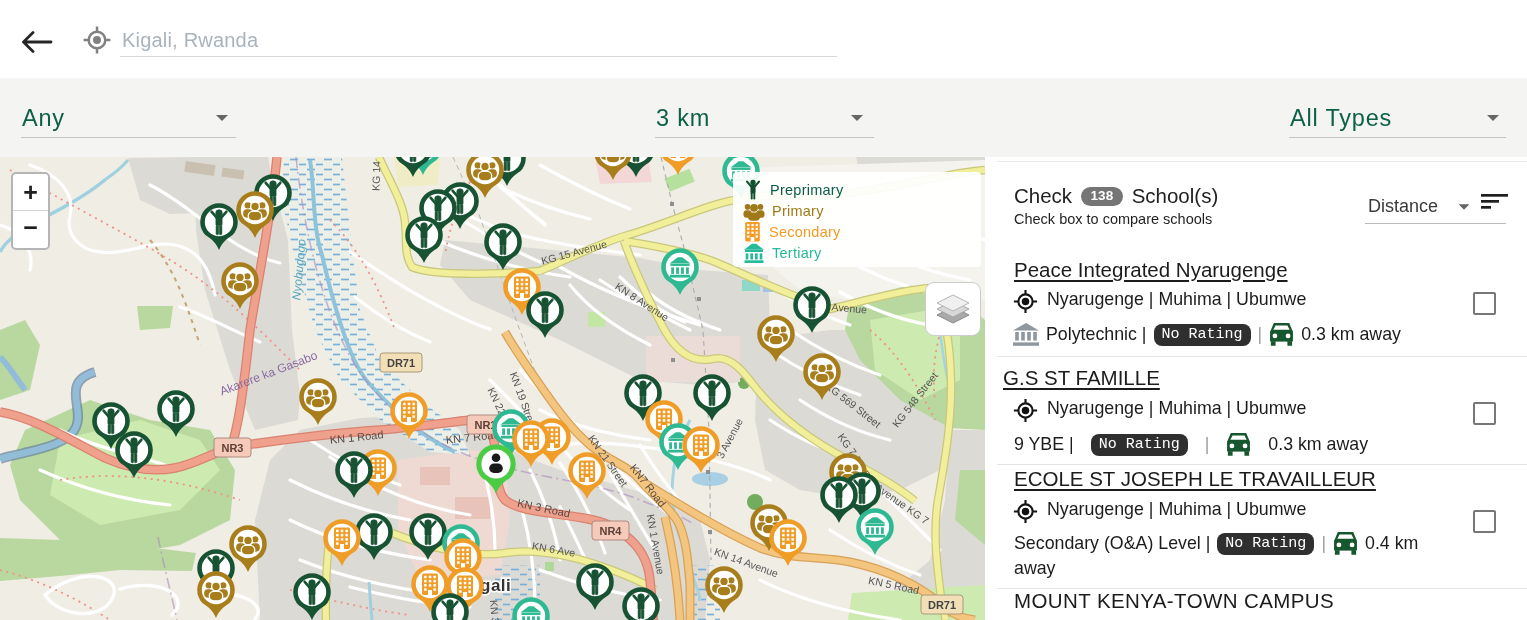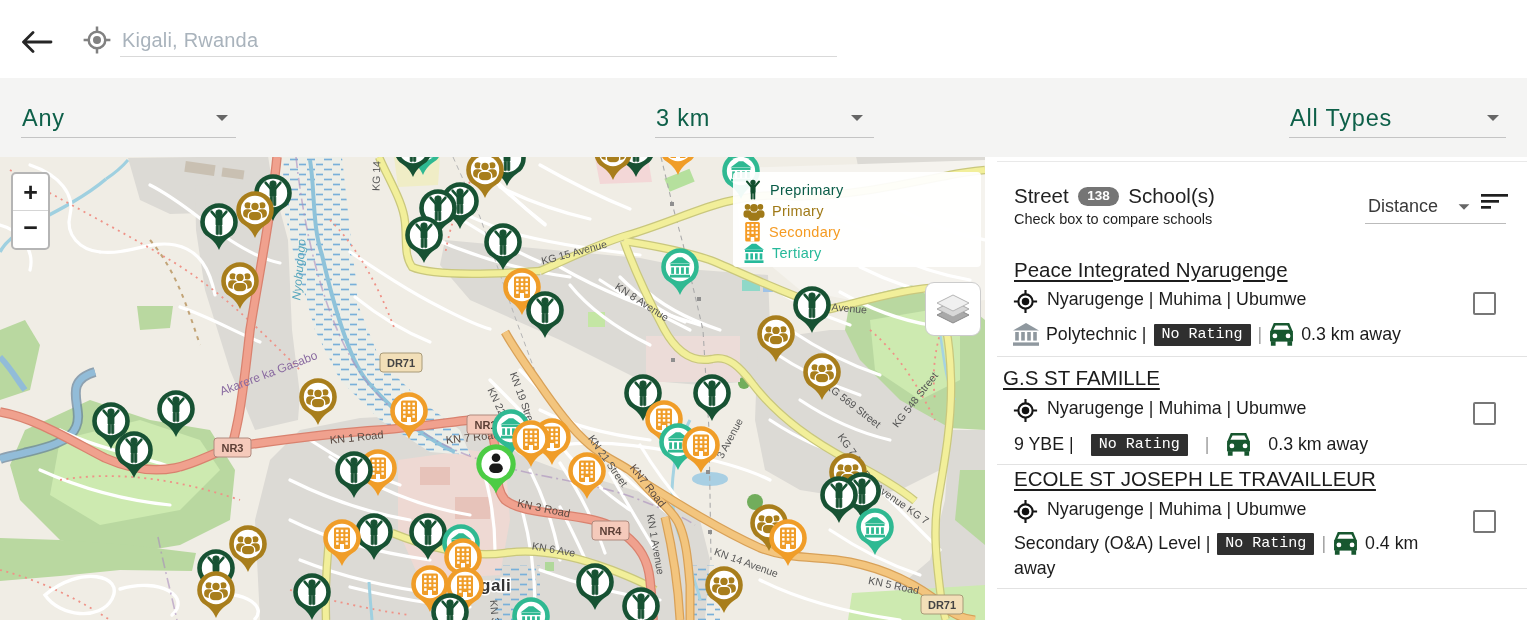--- a/index.html
+++ b/index.html
@@ -7,21 +7,21 @@
 .topbar { left:0; top:0; width:1527px; height:78px; background:#fff; }
 .filterbar { left:0; top:78px; width:1527px; height:79px; background:#f4f4f3; }
 .sel-label { font-size:23.5px; color:#0e6049; letter-spacing:0.8px;text-align:right; }
 .sel-line { height:1px; background:#c4c4c4; }
 .tri { width:0; height:0; border-left:6px solid transparent; border-right:6px solid transparent; border-top:6.5px solid #666; }
 .mapbox { left:0; top:157px; width:985px; height:463px; overflow:hidden; }
 .panel { left:997px; top:157px; width:530px; height:463px; background:#fff; }
 .divider { left:0; width:530px; height:1px; background:#e2e2e2; }
 .title { font-size:20.5px; color:#1c1c1c; text-decoration:underline; text-underline-offset:3px; }
 .rowtxt { font-size:17.8px; color:#1c1c1c; }
-.badge { font-family:"Liberation Mono",monospace; font-size:15px; background:#2f2f2f; color:#fff; padding:2px 8px 3px; border-radius:1px; white-space:nowrap; }
+.badge { font-family:"Liberation Mono",monospace; font-size:15px; background:#2f2f2f; color:#fff; padding:2px 8px 3px; border-radius:8px; white-space:nowrap; }
 .cb { width:23px; height:23px; border:2px solid #777; border-radius:2px; }
 .legend { left:733px; top:172px; width:248px; height:95px; background:rgba(255,255,255,0.93); border-radius:4px; padding:7px 10px 3px; }
 .lrow { display:flex; align-items:center; height:21.2px; gap:7px; font-size:14.5px; letter-spacing:0.25px; }
 .zoomctl { left:11px; top:172px; width:39px; height:78px; background:#fff; border:2px solid #b5b5b5; border-radius:5px; }
 .zbtn { width:100%; height:37px; text-align:center; font-size:25px; font-weight:bold; color:#1f1f1f; line-height:36px; }
 .layers { left:925px; top:282px; width:56px; height:54px; background:#fff; border:1px solid #ccc; border-radius:9px; display:flex; align-items:center; justify-content:center; }
 </style></head>
 <body>
 
 <div class="abs topbar">
@@ -512,21 +512,21 @@
   <svg width="36" height="32" viewBox="0 0 36 32">
     <polygon points="18,14 34,22 18,30 2,22" fill="#a9a9a9" stroke="#8a8a8a" stroke-width="1"></polygon>
     <polygon points="18,8 34,16 18,24 2,16" fill="#d8d8d8" stroke="#a8a8a8" stroke-width="1"></polygon>
     <polygon points="18,2 34,10 18,18 2,10" fill="#f0f0f0" stroke="#b5b5b5" stroke-width="1"></polygon>
   </svg>
 </div>
 
 <div class="abs panel">
   <div class="abs" style="left:0;top:4px;width:530px;height:1px;background:#e9e9e9"></div>
   <div class="abs" style="left:17px;top:27px;display:flex;align-items:center;gap:9px;font-size:20.5px;color:#222">
-    <span>Street</span>
+    <span>Check</span>
     <span style="background:#757575;color:#fff;font-size:13.5px;font-weight:bold;border-radius:10px;padding:1.5px 9.5px 2.5px">138</span>
     <span>School(s)</span>
   </div>
   <div class="abs" style="left:17px;top:54px;font-size:14.5px;color:#1f1f1f">Check box to compare schools</div>
   <div class="abs" style="left:371px;top:39px;font-size:18px;color:#3a3a3a">Distance</div>
   <div class="abs" style="left:368px;top:66px;width:141px;height:1px;background:#bbb"></div>
   <div class="abs tri" style="left:461px;top:47px;transform:scale(0.9)"></div>
   <svg class="abs" style="left:484px;top:37px" width="28" height="16" viewBox="0 0 28 16">
     <g fill="#1f1f1f">
         <rect x="0" y="0" width="27" height="2.7"></rect>
@@ -629,13 +629,14 @@
         <path d="M6.3,2.4 L17.7,2.4 L19.8,6.5 L4.2,6.5 Z" fill="#fff"></path>
         <circle cx="5.7" cy="12.4" r="2.3" fill="#fff"></circle>
         <circle cx="18.3" cy="12.4" r="2.3" fill="#fff"></circle>
         <rect x="6.6" y="18" width="10.8" height="4" fill="#fff"></rect>
       </svg>
     <span class="rowtxt">0.4 km</span>
   </div>
   <div class="abs rowtxt" style="left:17px;top:401px">away</div>
   <div class="abs divider" style="top:431px"></div>
 
+  <div class="abs" style="left:17px;top:432px;font-size:20.5px;color:#1c1c1c;letter-spacing:0.4px">MOUNT KENYA-TOWN CAMPUS</div>
 </div>
 
 </body></html>

